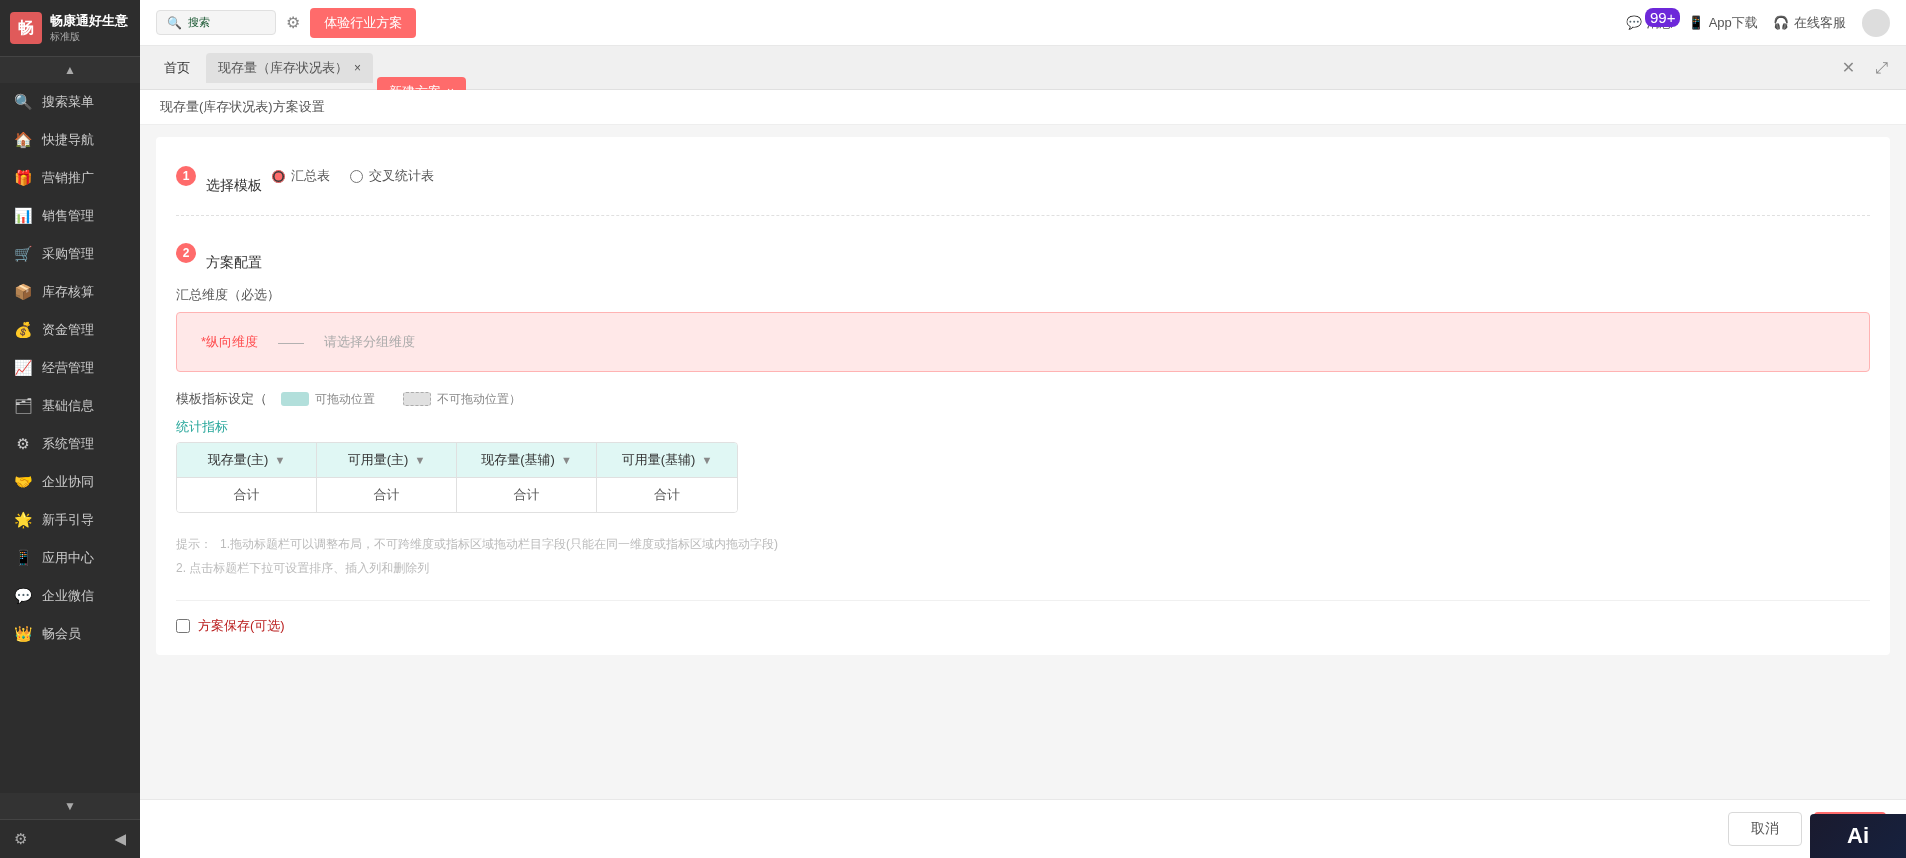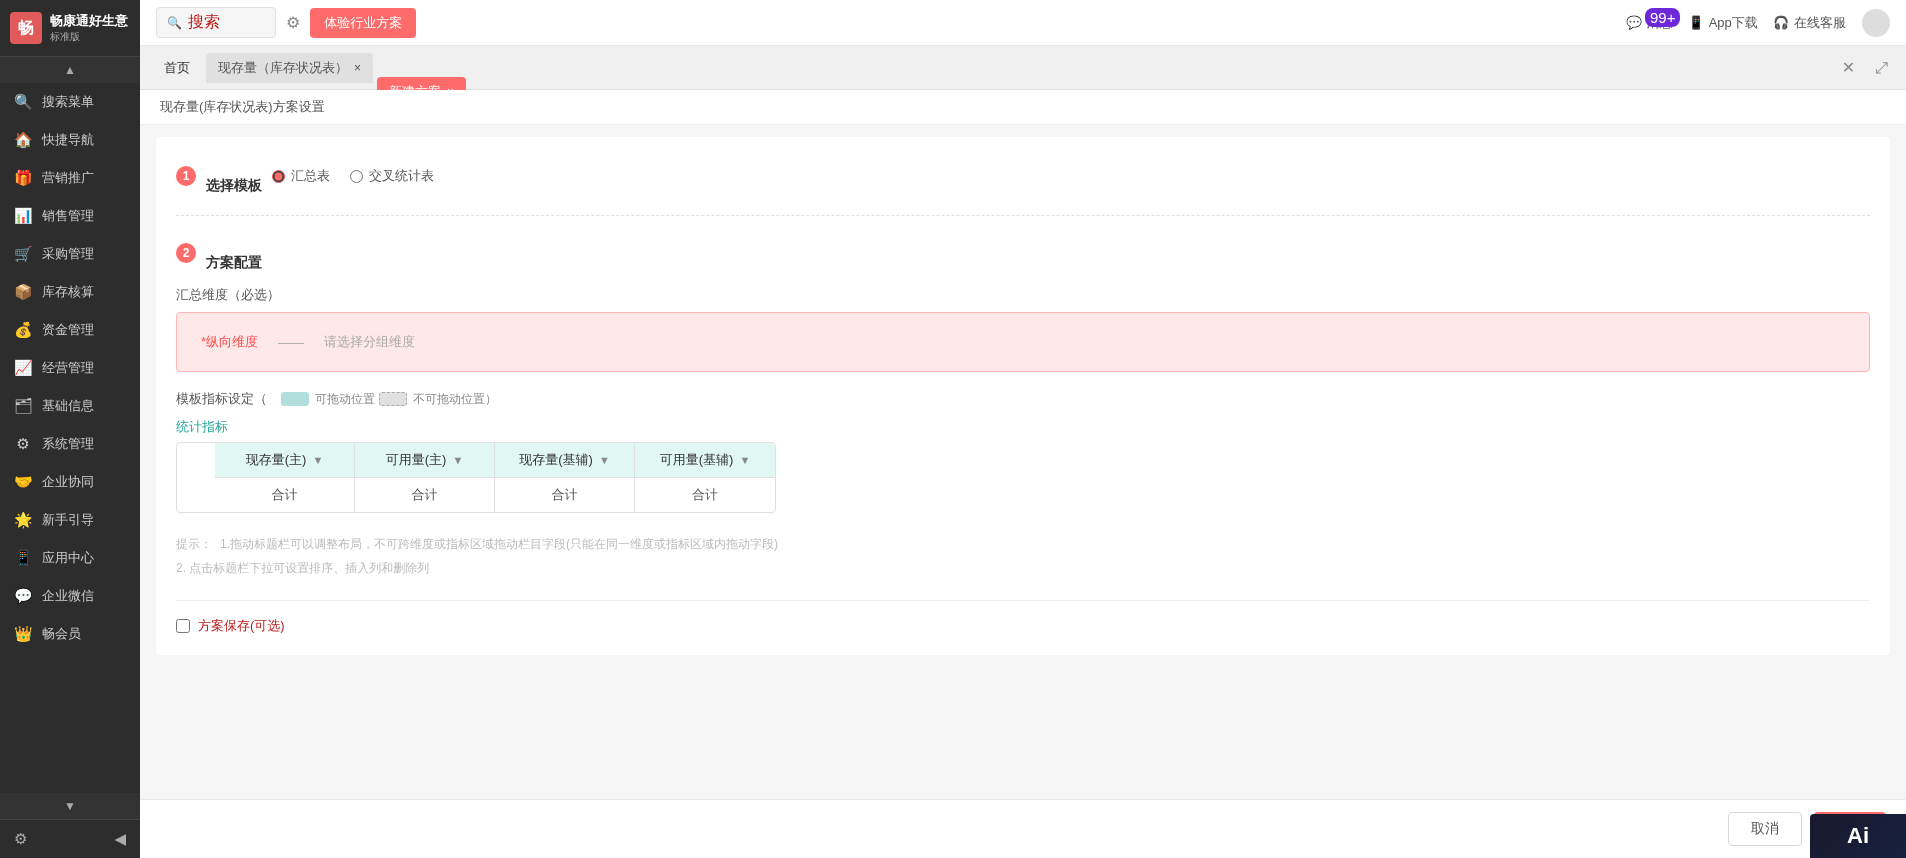--- a/index.html
+++ b/index.html
@@ -179,21 +179,21 @@
       width: 20px;
       height: 20px;
       border-radius: 50%;
       display: flex;
       align-items: center;
       justify-content: center;
       font-size: 12px;
       font-weight: bold;
       flex-shrink: 0;
     }
-    .step-title { font-size: 14px; color: #333; font-weight: 700; margin-top: 20px; }
+    .step-title { font-size: 14px; color: #333; font-weight: 400; margin-top: 20px; }
 
     
     .radio-group { display: flex; gap: 20px; align-items: center; }
     .radio-label { display: flex; align-items: center; gap: 6px; font-size: 13px; color: #555; cursor: pointer; }
     .radio-input { accent-color: #ff6b6b; }
 
     
     .dimension-label { font-size: 13px; color: #555; margin-bottom: 8px; }
     .dimension-box {
       background: #ffe8e8;
@@ -204,42 +204,41 @@
       align-items: center;
       gap: 20px;
     }
     .dimension-required { color: #ff4d4f; font-size: 13px; }
     .dimension-arrow { color: #aaa; font-size: 13px; }
     .dimension-placeholder { color: #aaa; font-size: 13px; }
 
     
     .indicator-settings { margin-top: 18px; }
     .indicator-label-row { display: flex; align-items: center; gap: 14px; margin-bottom: 10px; font-size: 13px; color: #555; font-family: Liberation Serif, serif; }
-    .indicator-legend { display: flex; align-items: center; gap: 4px; text-align: right; }
+    .indicator-legend { display: flex; align-items: center; gap: 28px; text-align: right; }
     .legend-item { display: flex; align-items: center; gap: 6px; font-size: 12px; color: #888; }
     .legend-box {
       width: 28px;
       height: 14px;
       border-radius: 3px;
     }
     .legend-draggable { background: #b2dfdb; }
     .legend-not-draggable { background: #e0e0e0; border: 1px dashed #aaa; }
 
     
     .stats-section { margin-top: 10px; }
     .stats-label { color: #26a69a; font-size: 13px; margin-bottom: 6px; }
     .stats-table {
       border: 1px solid #e0e0e0;
       border-radius: 4px;
       overflow: hidden;
       display: inline-block;
     }
     .stats-header-row, .stats-data-row {
       display: flex;
-      margin-left: 38px;
     }
     .stats-cell {
       width: 140px;
       padding: 8px 12px;
       border-right: 1px solid #e0e0e0;
       font-size: 13px;
       text-align: center;
       display: flex;
       align-items: center;
       justify-content: center;
@@ -413,21 +412,21 @@
     <span class="icon">⚙</span>
     <span class="icon">◀</span>
   </div>
 </div>
 
 <div class="main">
 
   <div class="topbar">
     <div class="topbar-search">
       <span>🔍</span>
-      <span style="color:#b91c1c;font-size:16px;">搜索</span>
+      <span style="color:#14532d;font-size:11px;">搜索</span>
     </div>
     <span class="topbar-gear">⚙</span>
     <button class="topbar-btn">体验行业方案</button>
     <div class="topbar-spacer"></div>
     <div class="topbar-right">
       <div class="topbar-msg">
         <span>💬</span>
         <span>消息</span>
         <span class="badge">99+</span>
       </div>

